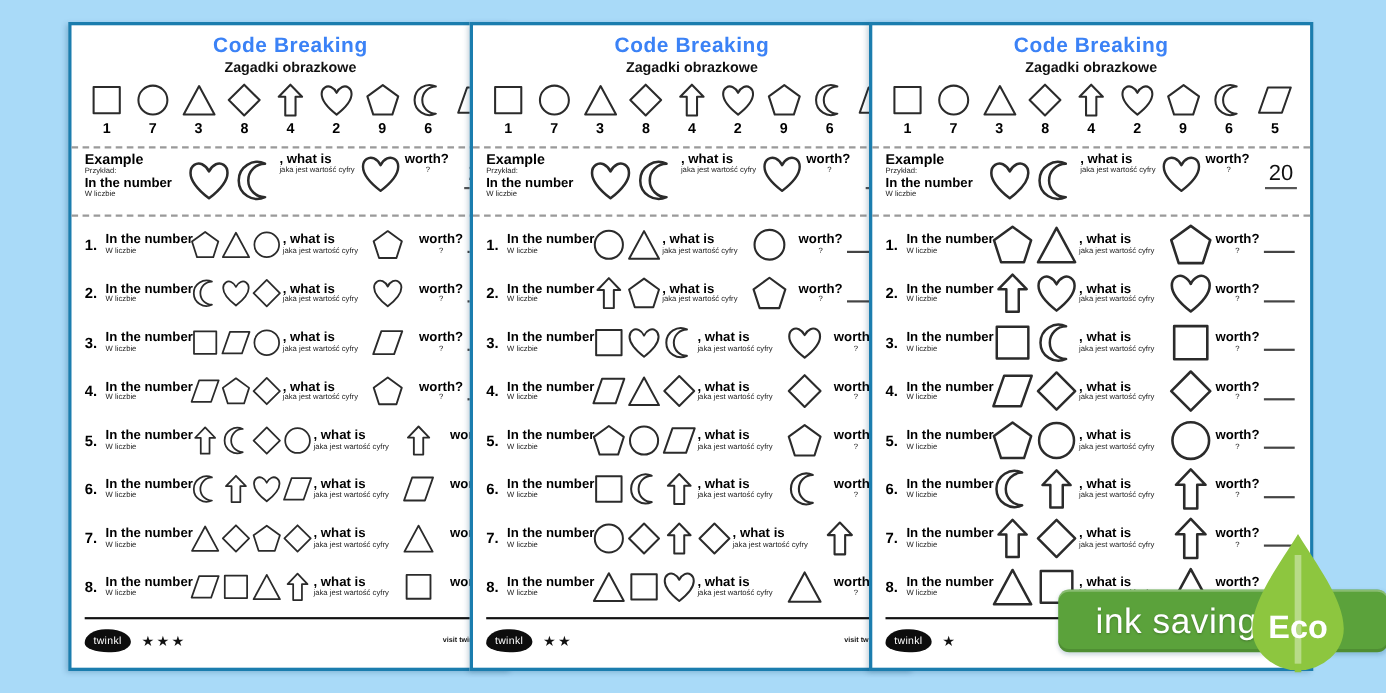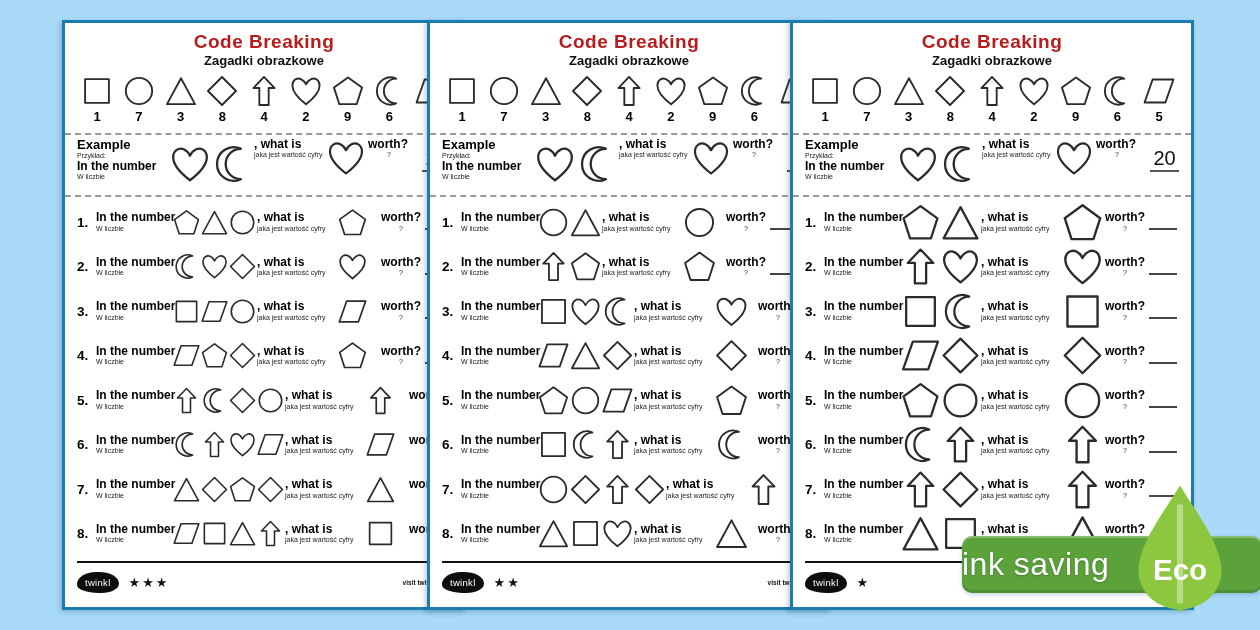--- a/index.html
+++ b/index.html
@@ -4,21 +4,21 @@
 <style>
   html,body{margin:0;padding:0;}
   .canvas{position:relative;width:1260px;height:630px;overflow:hidden;
     font-family:"Liberation Sans",sans-serif;background:#a9daf8;}
   .page{position:absolute;top:20px;width:404px;height:590px;background:#fff;
     border:3px solid #1b7dae;box-sizing:border-box;padding:6px 12px;
     box-shadow:-2px 2px 5px rgba(0,60,100,.25);}
   .page-0{left:62px;z-index:1}
   .page-1{left:427px;z-index:2}
   .page-2{left:790px;z-index:3}
-  .title{text-align:center;font-weight:bold;font-size:19px;letter-spacing:.5px;color:#b91c1c;margin-top:2px;}
+  .title{text-align:center;font-weight:bold;font-size:19px;letter-spacing:.5px;color:#3b82f6;margin-top:2px;}
   .subtitle{text-align:center;font-weight:bold;font-size:13px;color:#111;}
   .key-row{display:flex;justify-content:space-between;margin-top:6px;height:54px;}
   .key-cell{display:flex;flex-direction:column;align-items:center;width:40px;}
   .key-val{font-size:13px;font-weight:bold;margin-top:1px;}
   .dash{border-top:2px dashed #9a9a9a;margin:5px -12px 3px -12px;}
   .en{font-size:12px;font-weight:bold;white-space:nowrap;display:block;line-height:1.1;}
   .pl{font-size:7px;color:#222;white-space:nowrap;display:block;line-height:1.2;}
   .ex-row{display:flex;height:52px;}
   .ex-left{width:92px;flex:none;}
   .ex-left .h{font-size:13px;font-weight:bold;line-height:1.05;display:block;}
@@ -40,21 +40,21 @@
   .q-shapes svg{margin-right:-1px;}
   .footer-rule{position:absolute;left:12px;right:12px;bottom:44px;border-top:2.5px solid #111;}
   .footer{position:absolute;left:12px;right:12px;bottom:14px;display:flex;align-items:center;}
   .twinkl{background:#0d0d0d;color:#fff;font-size:9.5px;font-weight:normal;padding:5px 8px;
     border-radius:48% 52% 45% 55%/62% 58% 48% 42%;letter-spacing:.3px;}
   .stars{margin-left:10px;font-size:13px;letter-spacing:2px;color:#111;}
   .visit{margin-left:auto;font-size:6.5px;font-weight:bold;color:#111;}
   .banner{position:absolute;left:962px;top:536px;width:300px;height:57px;z-index:10;
     background:#5ba23b;border-radius:10px;display:flex;align-items:center;
     box-shadow:inset 0 2px 0 rgba(255,255,255,.28), inset 0 -3px 0 rgba(0,0,0,.12), 0 2px 4px rgba(0,60,100,.2);}
-  .banner span{color:#fff;font-size:32px;letter-spacing:.5px;
+  .banner span{color:#fff;font-size:32px;padding-left:34px;letter-spacing:.5px;
     text-shadow:0 1px 2px rgba(0,0,0,.25);}
   .leaf{position:absolute;left:1128px;top:472px;z-index:11;}
 </style>
 </head>
 <body>
 
 <div class="canvas">
   <div id="pages">
       <div class="page page-0">
     <div class="title">Code Breaking</div>

